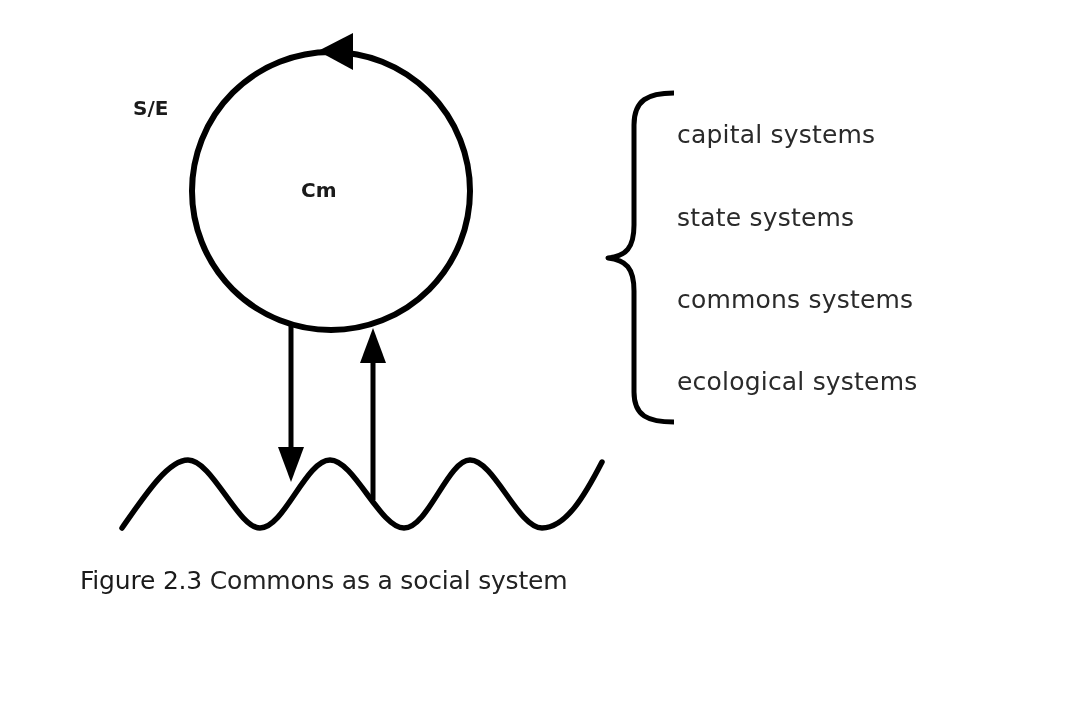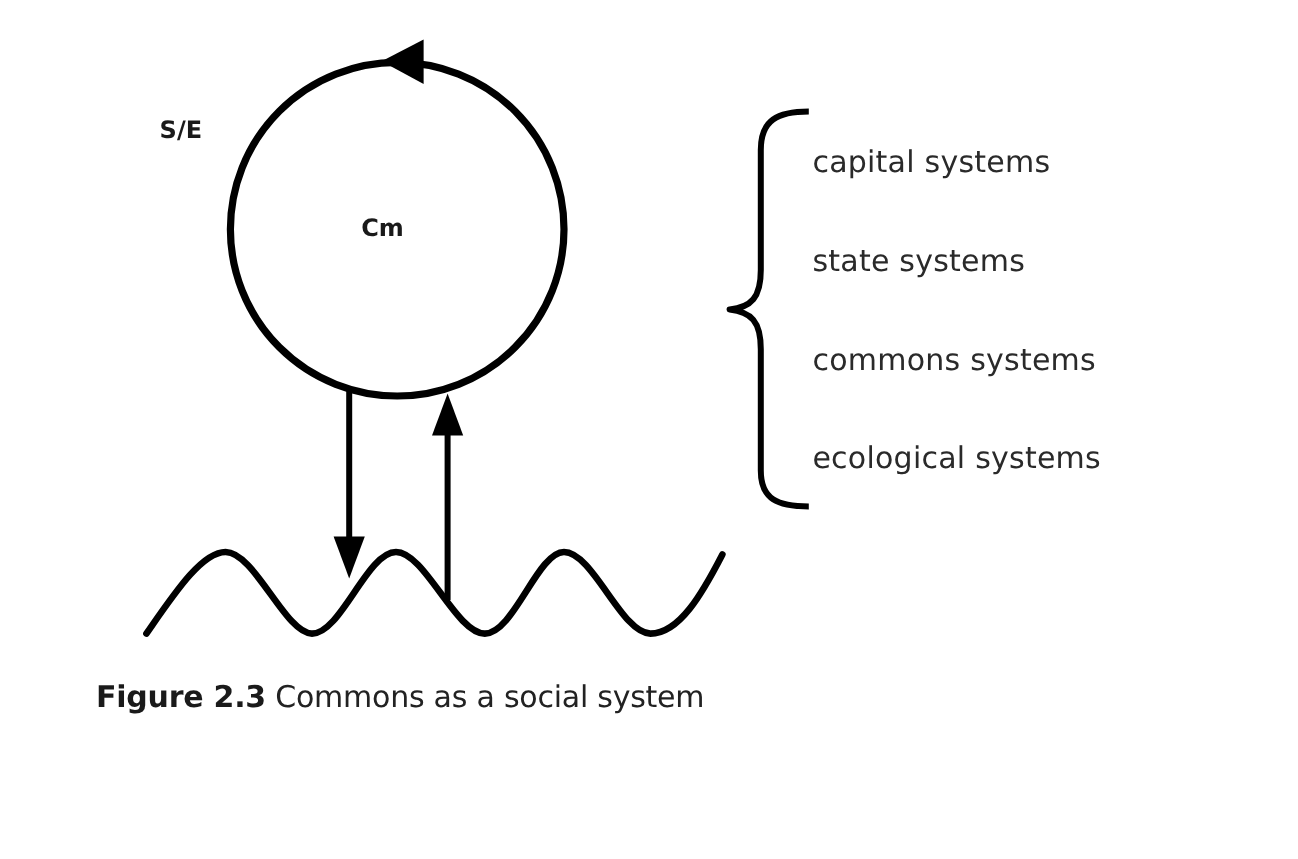--- a/index.html
+++ b/index.html
@@ -37,21 +37,21 @@
       position: absolute;
       left: 80px;
       top: 566px;
       font-family: "DejaVu Sans", sans-serif;
       font-size: 25px;
       color: #222222;
       white-space: nowrap;
       letter-spacing: -0.2px;
     }
     .caption .fig-num {
-      font-weight: bold;
+      font-weight: normal;
       color: #1a1a1a;
       text-align: center;
     }
   </style>
 </head>
 <body>
 
 <svg id="diagram" viewBox="0 0 1082 716" xmlns="http://www.w3.org/2000/svg">
 
   <circle cx="331" cy="191" r="139" fill="none" stroke="#000" stroke-width="6"></circle>

